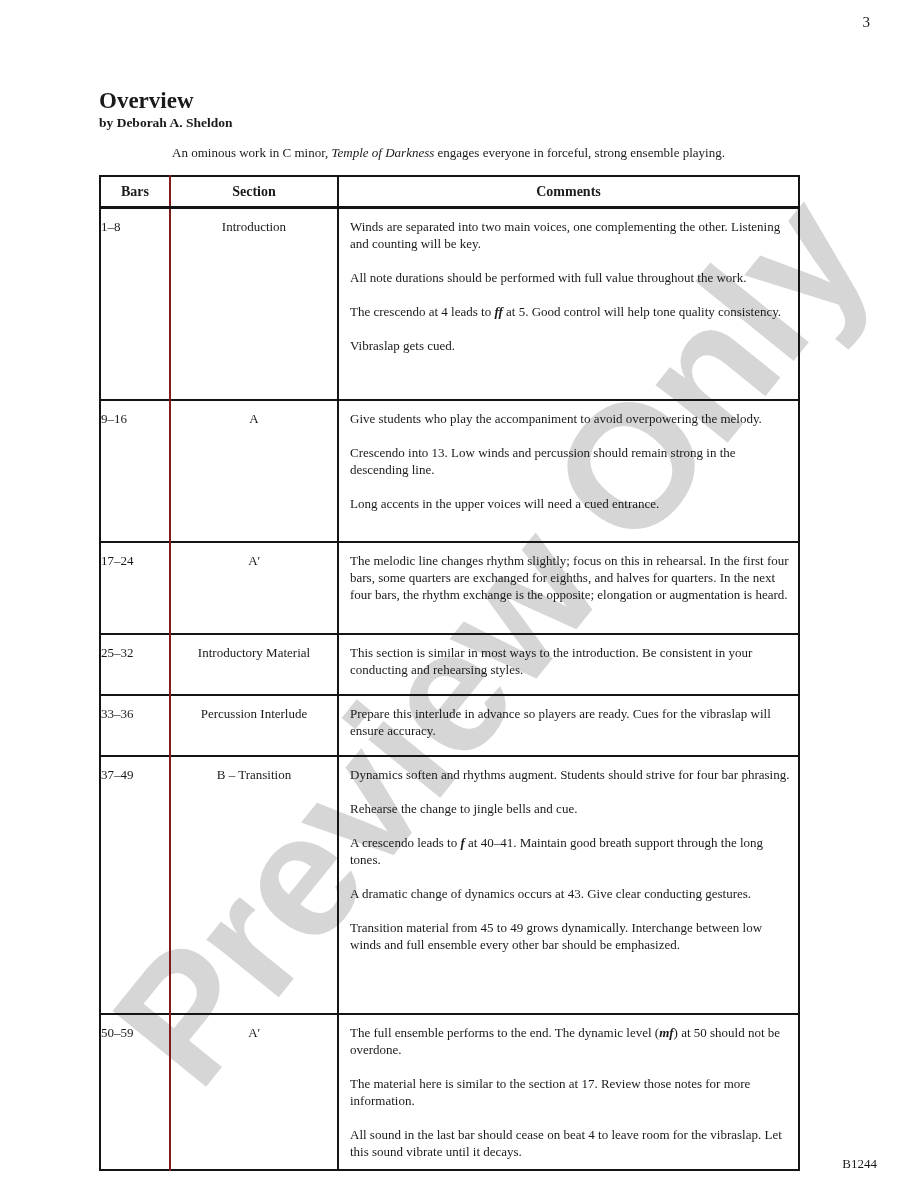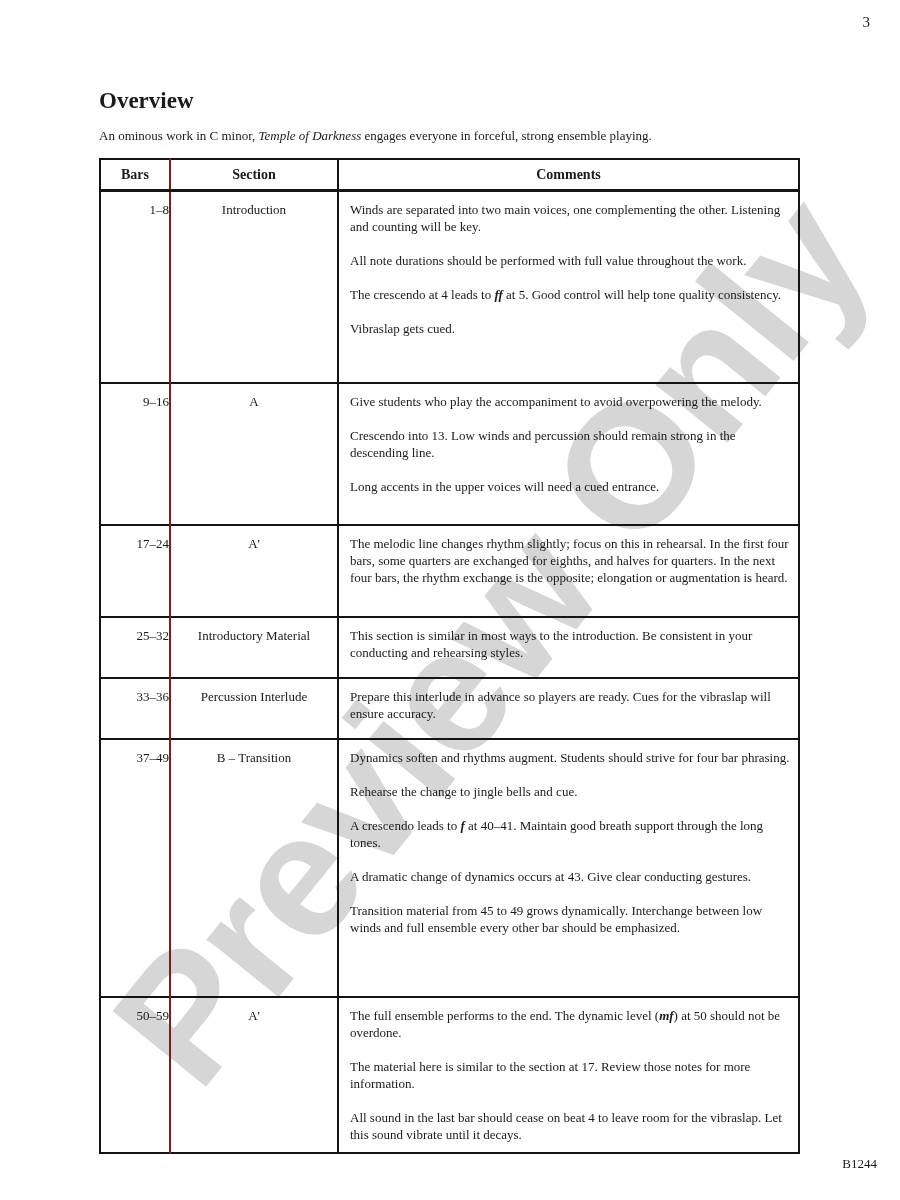--- a/index.html
+++ b/index.html
@@ -19,55 +19,56 @@
     color:#d6d6d6; white-space:nowrap; z-index:1; user-select:none;
   }
 
   .page-number { position:absolute; top:14px; right:30px; font-size:15px; z-index:2; }
   .plate { position:absolute; right:23px; bottom:28px; font-size:13px; z-index:2; }
 
   .content { position:absolute; left:99px; top:0; width:699px; z-index:2; }
 
   .title { margin:88px 0 0 0; font-size:23px; font-weight:700; line-height:26px; }
   .byline { font-size:13.5px; font-weight:700; margin-top:1px; line-height:16px; }
-  .intro { font-size:13px; margin:13px 0 0 0; line-height:17px; }
+  .intro { font-size:13px; margin:13px 0 0 0; line-height:17px;text-align:center; }
 
   table.overview {
     border-collapse:collapse; table-layout:fixed; width:699px;
     margin-top:14px; border:2px solid #141414;
   }
   th {
     font-size:14px; font-weight:700; text-align:center; vertical-align:middle;
     border-bottom:3px solid #141414; height:29px; padding:0;
   }
   .divider-thin  { border-right:2px solid #7f1d1d; }
   .divider-thick { border-right:2px solid #141414; }
   tbody td {
     border-top:2px solid #141414; vertical-align:top;
     font-size:13px; line-height:17px; padding:0;
   }
-  td.bars    { text-align:right; padding-top:9px; }
+  td.bars    { text-align:left; padding-top:9px; }
   td.section { text-align:center; padding-top:9px; }
   td.comments { padding:9px 8px 9px 11px; }
   td.comments p { margin:0 0 17px 0; }
   td.comments p:last-child { margin-bottom:0; }
   .dyn { font-weight:700; font-style:italic; }
   i { font-style:italic; }
 </style>
 </head>
 <body>
 
 <div class="page">
 
   <div class="watermark" style="color: rgb(214, 214, 214);">Preview Only</div>
 
   <div class="page-number">3</div>
 
   <div class="content">
     <h1 class="title">Overview</h1>
+    <div class="byline">by Deborah A. Sheldon</div>
     <p class="intro">An ominous work in C minor, <i>Temple of Darkness</i> engages everyone in forceful, strong ensemble playing.</p>
 
     <table class="overview">
       <colgroup>
         <col style="width:70px">
         <col style="width:168px">
         <col style="width:461px">
       </colgroup>
       <thead>
         <tr>

